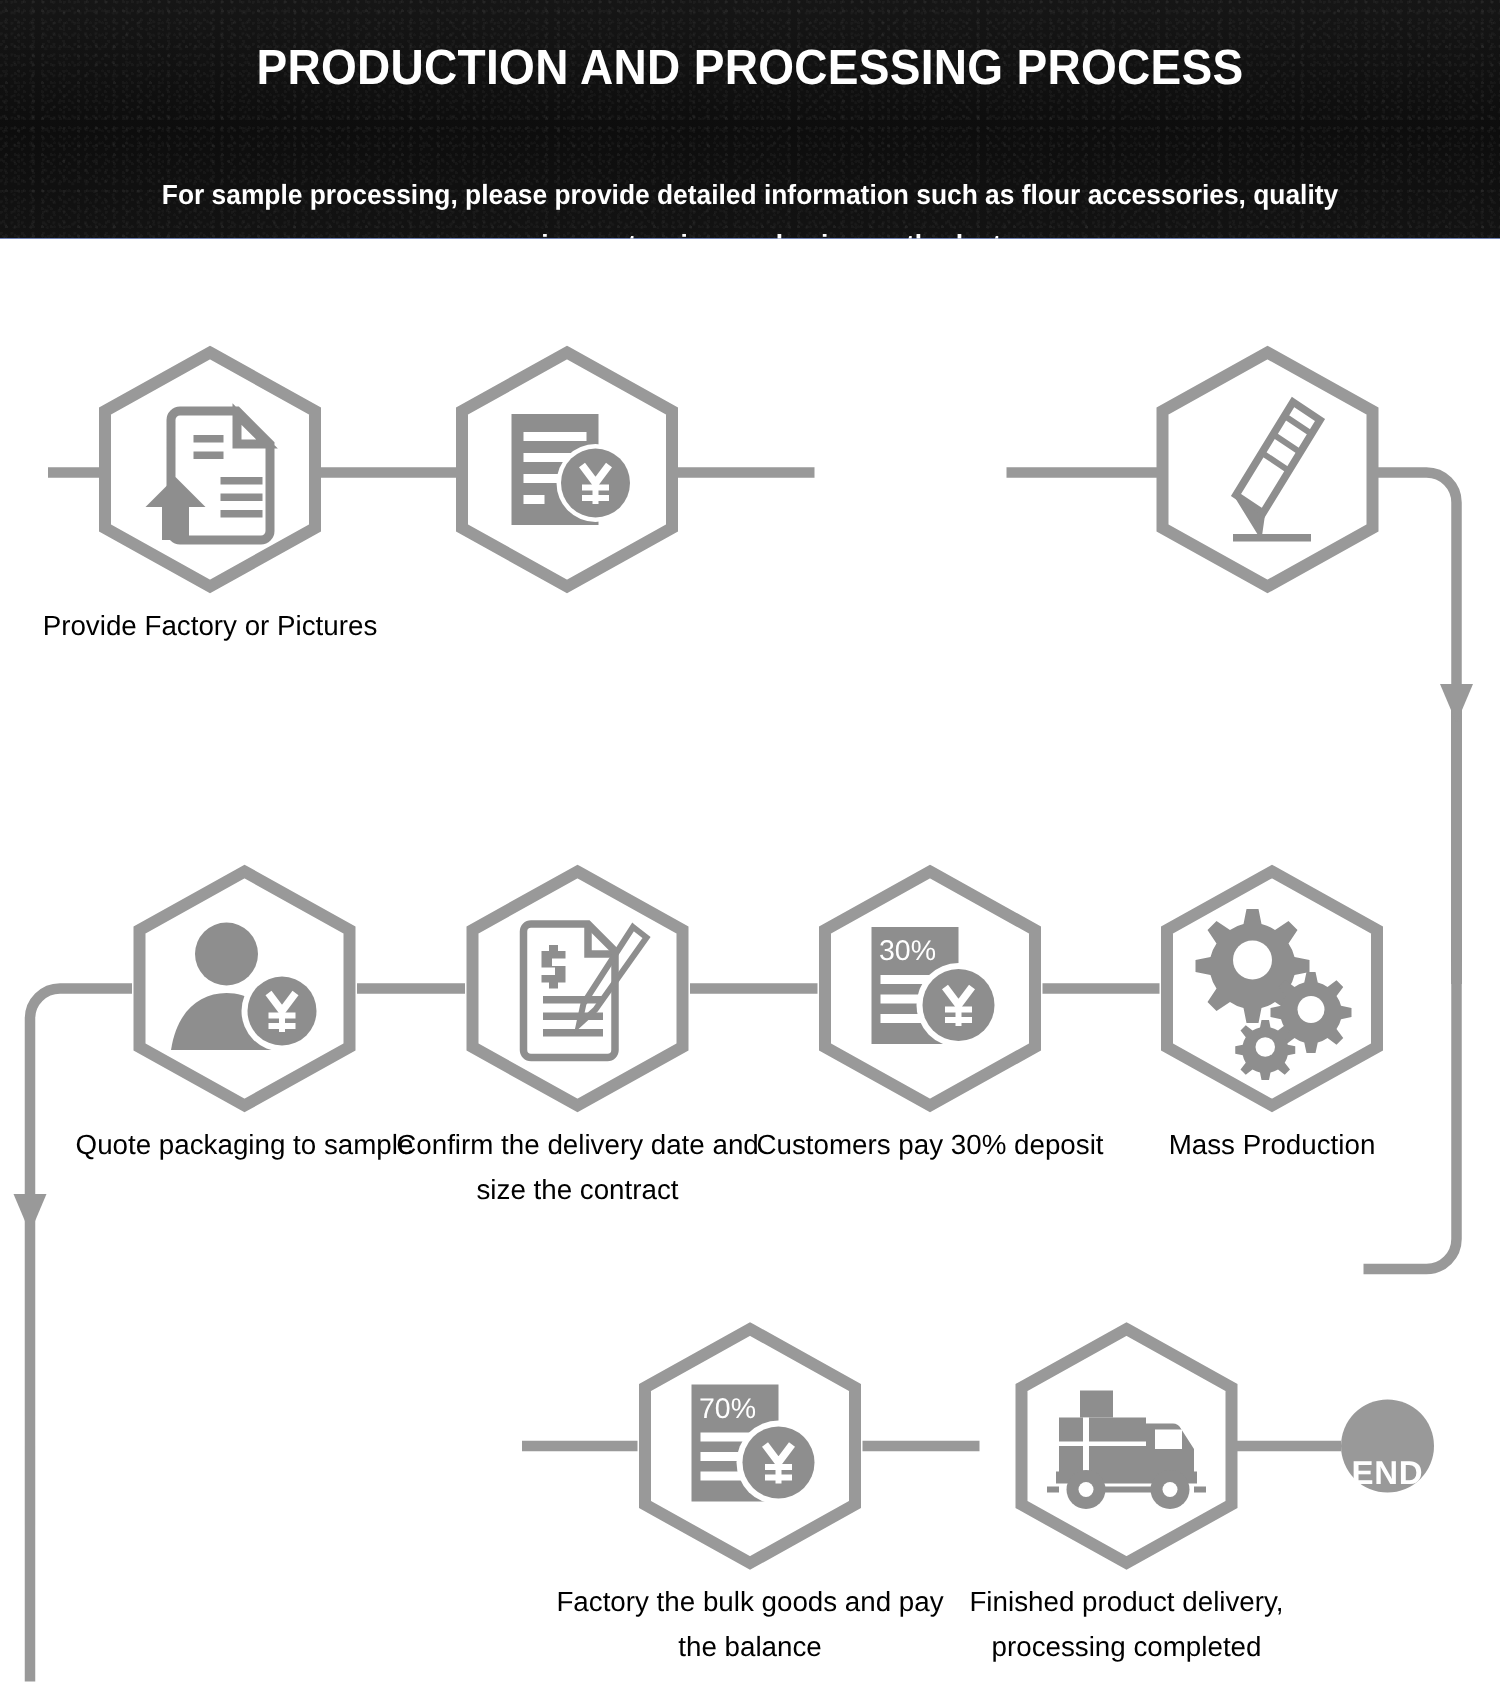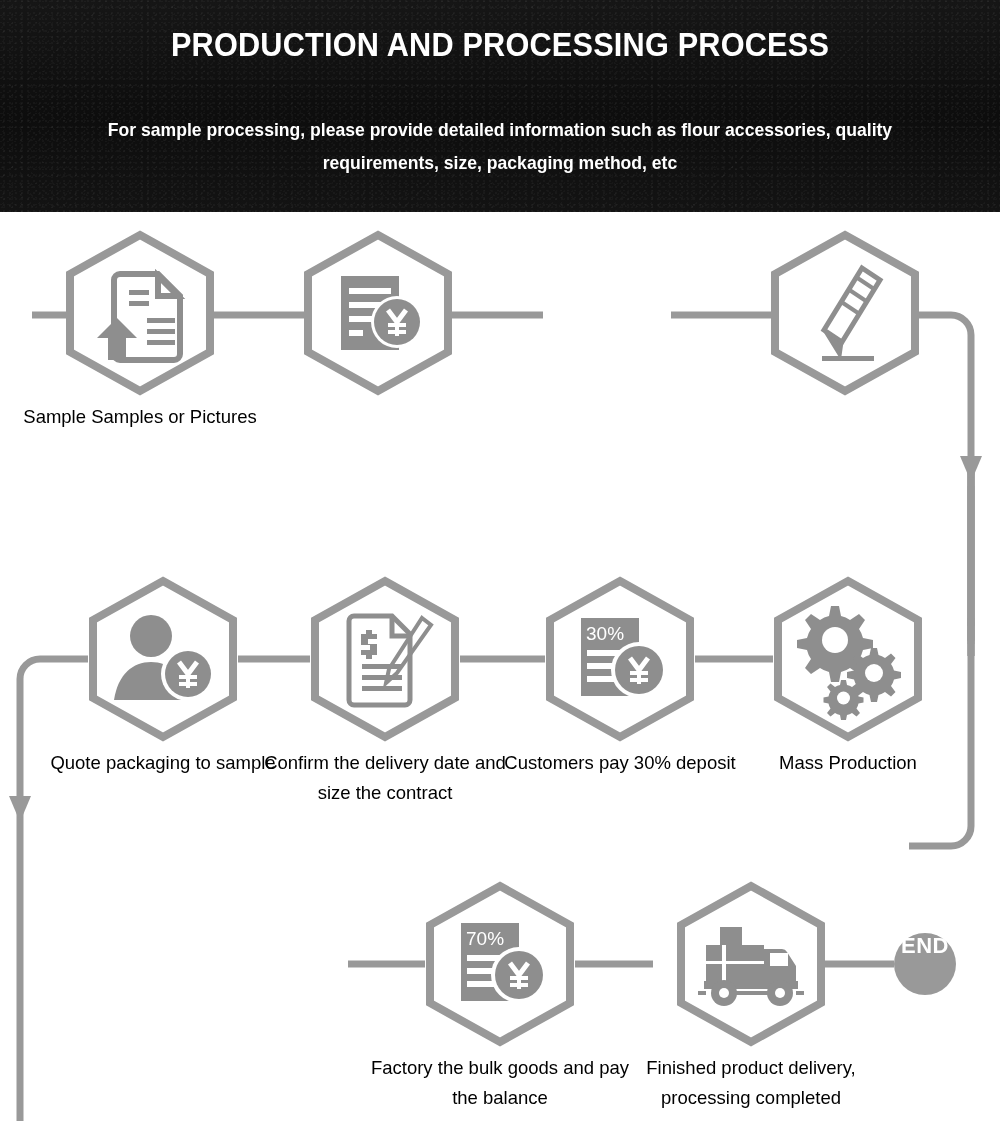--- a/index.html
+++ b/index.html
@@ -4,21 +4,21 @@
 <style>
   html,body{margin:0;padding:0;}
   body{
     width:1000px;height:1121px;
     background:#ffffff;
     font-family:"Liberation Sans","DejaVu Sans",sans-serif;
     overflow:hidden;position:relative;
   }
   
   #header{
-    position:absolute;left:0;top:0;width:1000px;height:212px;
+    position:absolute;left:0;top:0;width:1000px;height:159px;
     background:#1d4ed8;
     overflow:hidden;
   }
   #header .noise{
     position:absolute;inset:0;
     background-image:
       radial-gradient(circle at 12% 22%, rgba(255,255,255,.035) 0 1px, transparent 1px),
       radial-gradient(circle at 38% 61%, rgba(255,255,255,.03) 0 1px, transparent 1px),
       radial-gradient(circle at 71% 18%, rgba(255,255,255,.035) 0 1px, transparent 1px),
       radial-gradient(circle at 88% 77%, rgba(255,255,255,.03) 0 1px, transparent 1px),
@@ -49,21 +49,21 @@
   .hexwrap svg{position:absolute;left:0;top:0;}
   .node-label{
     position:absolute;left:-60px;top:172px;width:270px;
     text-align:center;color:#000000;
     font-size:18.5px;line-height:30px;
   }
   .end-badge{
     position:absolute;width:62px;height:62px;border-radius:50%;
     background:#999999;color:#ffffff;
     font-size:22px;font-weight:bold;letter-spacing:.5px;
-    display:flex;align-items:flex-start;justify-content:center;
+    display:flex;align-items:flex-end;justify-content:center;
   }
 </style>
 </head>
 <body>
 
 <div id="header">
   <div class="noise"></div>
   <div id="header-title">PRODUCTION AND PROCESSING PROCESS</div>
   <div id="header-sub">For sample processing, please provide detailed information such as flour accessories, quality requirements, size, packaging method, etc</div>
 </div>
@@ -121,21 +121,21 @@
           <rect x="64" y="60" width="20" height="5"></rect>
           <rect x="64" y="71" width="20" height="5"></rect>
           <rect x="82" y="88" width="28" height="5"></rect>
           <rect x="82" y="99" width="28" height="5"></rect>
           <rect x="82" y="110" width="28" height="5"></rect>
           <path d="M52 88 L32 108 h11 v22 h18 v-22 h11 z"></path>
           <rect x="43" y="108" width="18" height="22"></rect>
         </g>
       </svg>
     </div>
-    <div class="node-label">Sample Samples or Pictures</div>
+    <div class="node-label">Provide Factory or Pictures</div>
   </div>
 
   <div class="node" style="left:303px;top:44px;">
     <div class="hexwrap">
       <svg width="150" height="166" viewBox="0 0 150 166">
         <polygon points="75,5 145,44 145,122 75,161 5,122 5,44" fill="#ffffff" stroke="#999999" stroke-width="8"></polygon>
       </svg>
       <svg width="150" height="166" viewBox="0 0 150 166">
         <g fill="#8e8e8e">
           <rect x="38" y="46" width="58" height="74"></rect>

